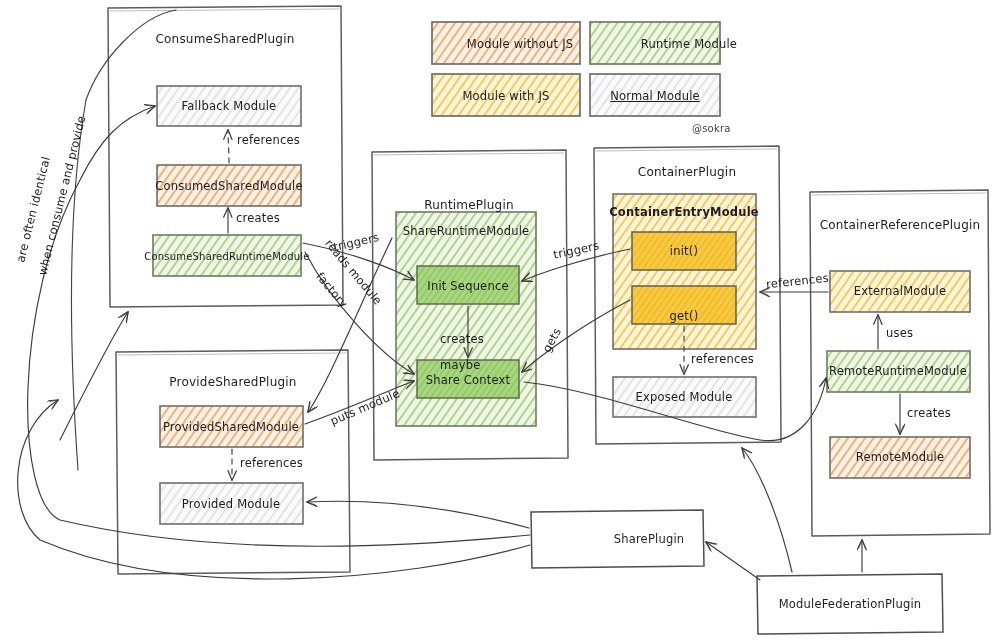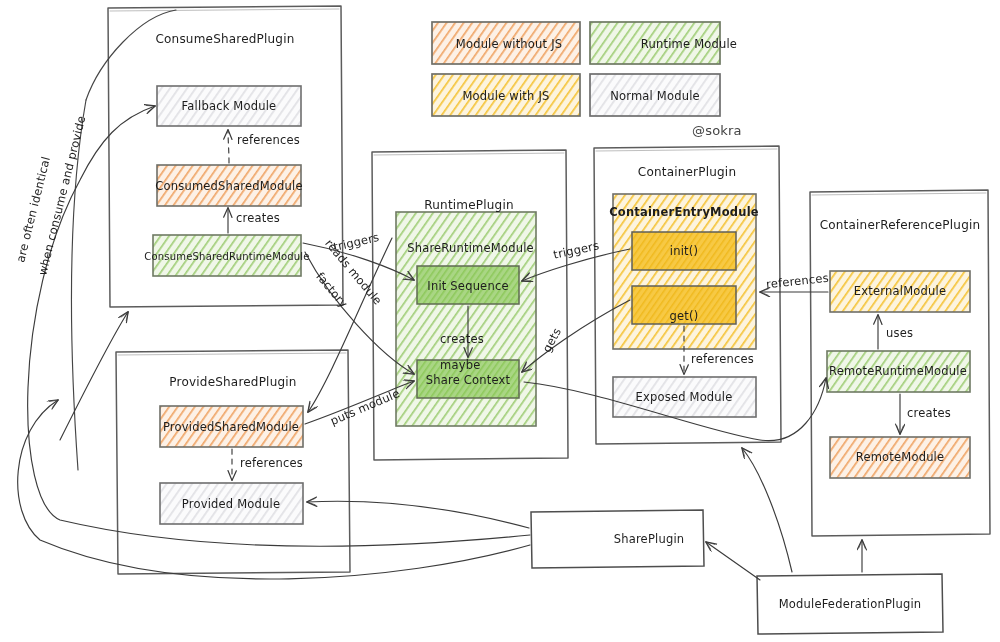--- a/index.html
+++ b/index.html
@@ -8,21 +8,21 @@
   #stage{position:relative;width:1000px;height:482px;background:#fff;}
   svg#canvas{position:absolute;left:0;top:0;width:1000px;height:642px;}
 
   .lbl{position:absolute;white-space:nowrap;color:#1d1d1d;
        font-family:"DejaVu Sans","Liberation Sans",sans-serif;
        letter-spacing:.2px;pointer-events:none;}
   .node-lbl{font-size:11.5px;}
   .group-lbl{font-size:12px;}
   .edge-lbl{font-size:11.5px;}
   .legend-lbl{font-size:11.5px;}
-  .sig{font-size:13px;color:#444;}
+  .sig{font-size:10px;color:#444;}
   .center{transform:translate(-50%,-50%);}
   .ctr-x{transform:translateX(-50%);}
 </style>
 </head>
 <body>
 
 <div id="stage">
 
   <svg id="canvas" viewBox="0 0 1000 642">
     <defs>
@@ -179,40 +179,40 @@
   <div class="lbl group-lbl ctr-x" style="left:687px;top:165px;">ContainerPlugin</div>
   <div class="lbl group-lbl ctr-x" style="left:900px;top:218px;">ContainerReferencePlugin</div>
 
   <div class="lbl node-lbl center" style="left:229px;top:106px;">Fallback Module</div>
   <div class="lbl node-lbl center" style="left:229px;top:186px;">ConsumedSharedModule</div>
   <div class="lbl node-lbl center" style="left:227px;top:256px;font-size:10px;">ConsumeSharedRuntimeModule</div>
 
   <div class="lbl node-lbl center" style="left:231px;top:427px;">ProvidedSharedModule</div>
   <div class="lbl node-lbl center" style="left:231px;top:504px;text-align:right;">Provided Module</div>
 
-  <div class="lbl node-lbl center" style="left:466px;top:248px;padding-left:9px;">ShareRuntimeModule</div>
+  <div class="lbl node-lbl center" style="left:466px;top:231px;">ShareRuntimeModule</div>
   <div class="lbl node-lbl center" style="left:468px;top:286px;">Init Sequence</div>
   <div class="lbl node-lbl center" style="left:468px;top:380px;">Share Context</div>
 
   <div class="lbl node-lbl center" style="left:684px;top:212px;font-weight:bold;">ContainerEntryModule</div>
   <div class="lbl node-lbl center" style="left:684px;top:251px;">init()</div>
   <div class="lbl node-lbl center" style="left:684px;top:316px;">get()</div>
   <div class="lbl node-lbl center" style="left:684px;top:397px;">Exposed Module</div>
 
   <div class="lbl node-lbl center" style="left:900px;top:291px;">ExternalModule</div>
   <div class="lbl node-lbl center" style="left:898px;top:371px;">RemoteRuntimeModule</div>
   <div class="lbl node-lbl center" style="left:900px;top:457px;">RemoteModule</div>
 
   <div class="lbl node-lbl center" style="left:617px;top:539px;margin-left:32px;">SharePlugin</div>
   <div class="lbl node-lbl center" style="left:850px;top:604px;">ModuleFederationPlugin</div>
 
-  <div class="lbl legend-lbl center" style="left:509px;top:44px;">Module without JS</div>
+  <div class="lbl legend-lbl center" style="left:520px;top:44px;">Module without JS</div>
   <div class="lbl legend-lbl center" style="left:689px;top:44px;">Runtime Module</div>
   <div class="lbl legend-lbl center" style="left:506px;top:96px;">Module with JS</div>
-  <div class="lbl legend-lbl center" style="left:655px;top:96px;">Normal Module</div>
+  <div class="lbl legend-lbl center" style="left:655px;top:96px;text-decoration:underline;">Normal Module</div>
   <div class="lbl sig" style="left:692px;top:123px;">@sokra</div>
 
   <div class="lbl edge-lbl" style="left:237px;top:133px;">references</div>
   <div class="lbl edge-lbl" style="left:236px;top:211px;">creates</div>
 
   <div class="lbl edge-lbl" style="left:333px;top:235px;transform:rotate(-13deg);">triggers</div>
   <div class="lbl edge-lbl" style="left:313px;top:265px;transform:rotate(50deg);">reads module</div>
   <div class="lbl edge-lbl" style="left:311px;top:283px;transform:rotate(50deg);">factory</div>
 
   <div class="lbl edge-lbl" style="left:328px;top:400px;transform:rotate(-23deg);">puts module</div>

